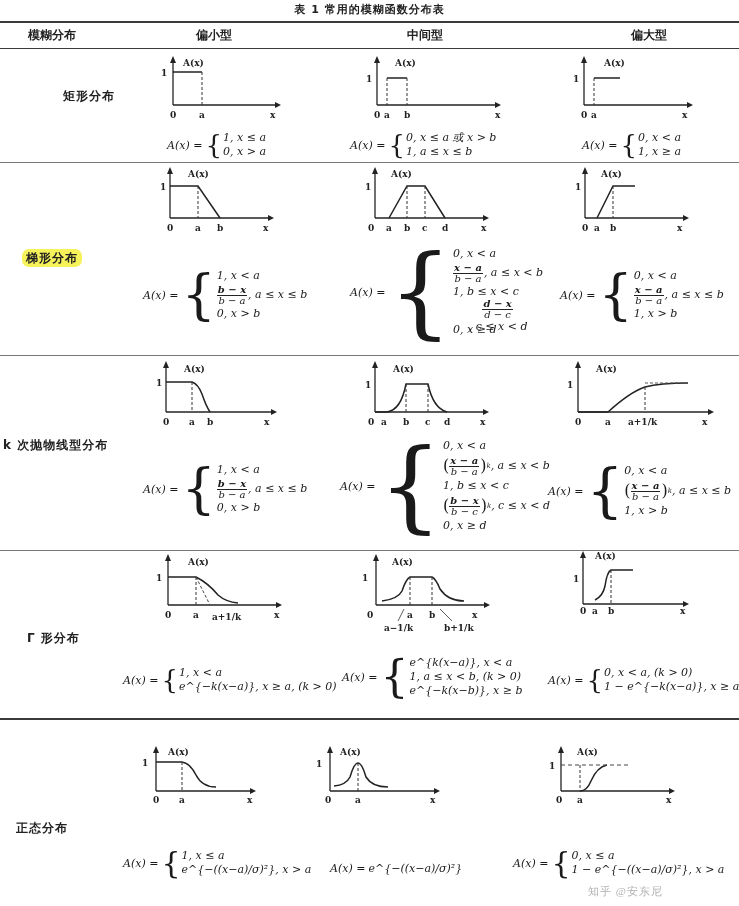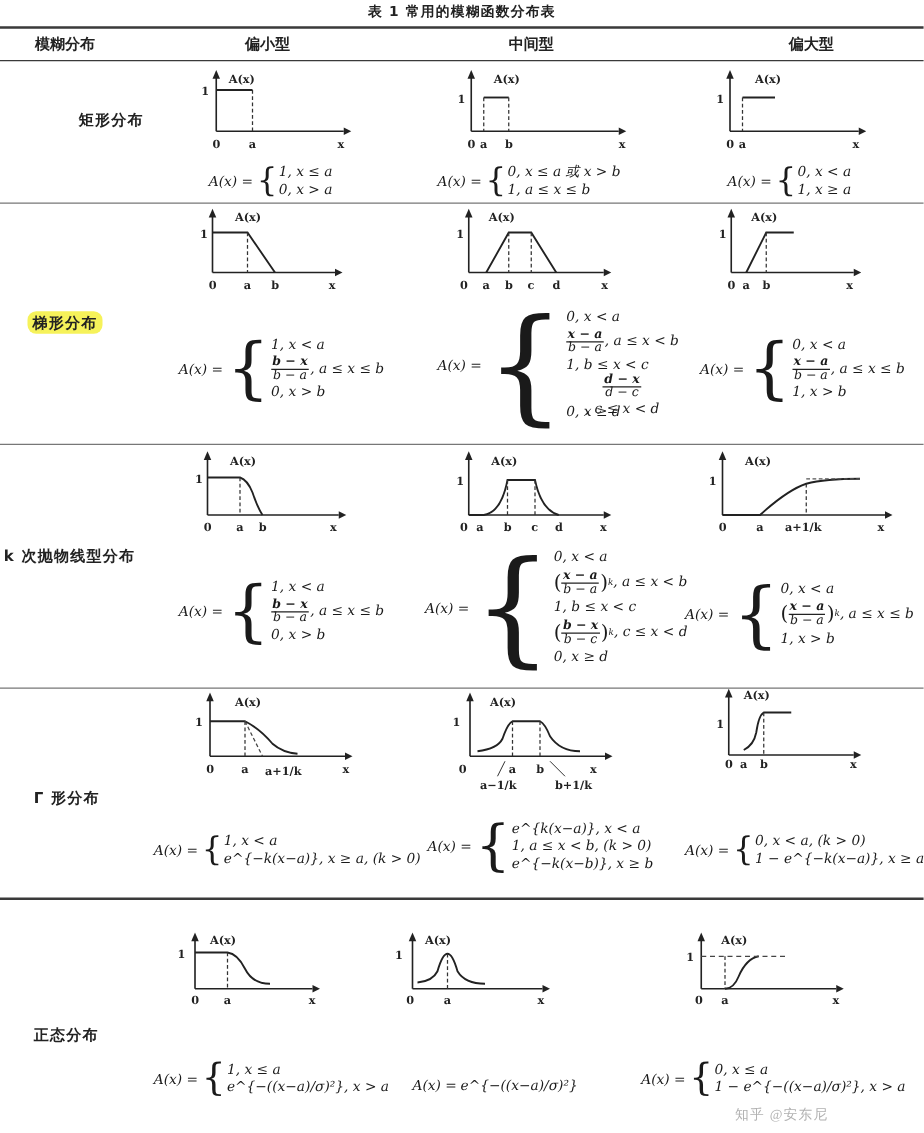--- a/index.html
+++ b/index.html
@@ -42,21 +42,21 @@
 <div class="hdr" style="left:196px;">偏小型</div>
 <div class="hdr" style="left:407px;">中间型</div>
 <div class="hdr" style="left:608px;margin-left:23px;">偏大型</div>
 
 <div class="rowlabel" style="left:27px;top:88px;margin-left:36px;">矩形分布</div>
 <div class="rowlabel" style="left:22px;top:250px;">
   <span class="hl">梯形分布</span>
 </div>
 <div class="rowlabel" style="left:3px;top:437px;">k 次抛物线型分布</div>
 <div class="rowlabel" style="left:27px;top:630px;">Γ 形分布</div>
-<div class="rowlabel" style="left:27px;top:820px;">正态分布</div>
+<div class="rowlabel" style="left:16px;top:820px;">正态分布</div>
 
 <svg class="plot" style="left:155px;top:55px;" width="130" height="70">
   <line x1="18" y1="50" x2="120" y2="50" stroke="#222" stroke-width="1.3"></line>
     <polygon points="120,47 126,50 120,53" fill="#222"></polygon>
   <line x1="18" y1="50" x2="18" y2="6" stroke="#222" stroke-width="1.3"></line>
     <polygon points="15,8 18,1 21,8" fill="#222"></polygon>
   <polyline points="18,17 47,17" fill="none" stroke="#222" stroke-width="1.5"></polyline>
   <line x1="47" y1="17" x2="47" y2="50" stroke="#333" stroke-dasharray="3,2"></line>
   <text x="28" y="11">A(x)</text>
     <text x="6" y="21">1</text>

